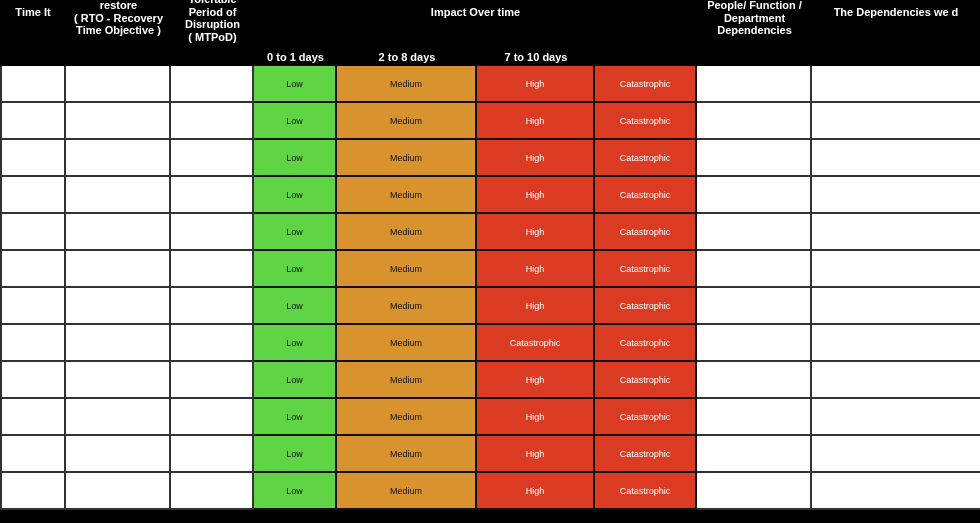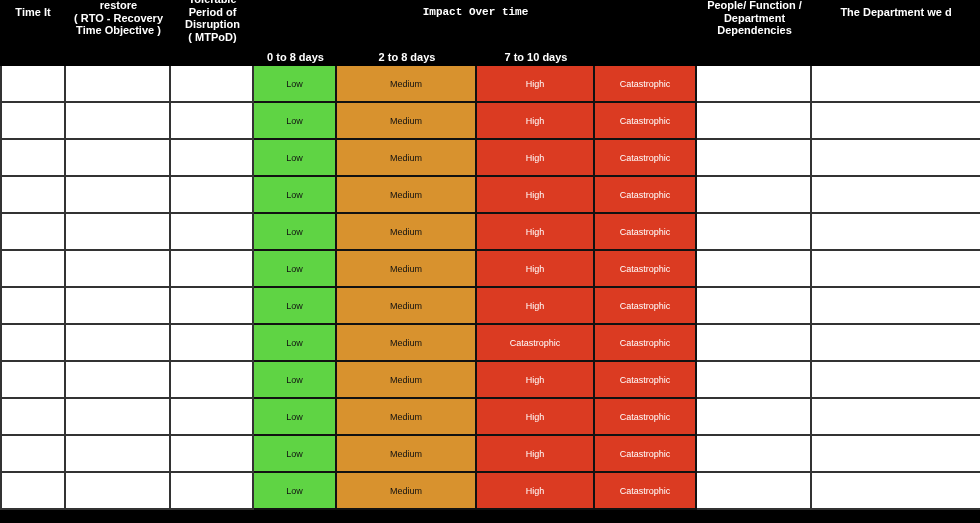--- a/index.html
+++ b/index.html
@@ -146,28 +146,28 @@
 
   <div id="header-groups">
       <div class="hdr-cell hdr-top-baseline" style="left: 0px; width: 66px;">Time It</div>
       <div class="hdr-cell hdr-top" style="left: 66px; width: 105px;">restore
 ( RTO - Recovery
 Time Objective )</div>
       <div class="hdr-cell hdr-top" style="left: 171px; width: 83px;">Tolerable
 Period of
 Disruption
 ( MTPoD)</div>
-      <div class="hdr-cell hdr-top-baseline" style="left: 254px; width: 443px; font-family: Liberation Mono, monospace;">Impact Over time</div>
+      <div class="hdr-cell hdr-top-baseline" style="left: 254px; width: 443px;">Impact Over time</div>
       <div class="hdr-cell hdr-top" style="left: 697px; width: 115px;">People/ Function /
 Department
 Dependencies</div>
-      <div class="hdr-cell hdr-top-baseline" style="left: 812px; width: 168px;">The Department we d</div>
+      <div class="hdr-cell hdr-top-baseline" style="left: 812px; width: 168px;">The Dependencies we d</div>
     </div>
   <div id="header-subs">
-      <div class="hdr-cell hdr-sub" style="left: 254px; width: 83px;">0 to 8 days</div>
+      <div class="hdr-cell hdr-sub" style="left: 254px; width: 83px;">0 to 1 days</div>
       <div class="hdr-cell hdr-sub" style="left: 337px; width: 140px;">2 to 8 days</div>
       <div class="hdr-cell hdr-sub" style="left: 477px; width: 118px;">7 to 10 days</div>
       <div class="hdr-cell hdr-sub" style="left: 595px; width: 102px; margin-top: 20px;">&gt; 10 days</div>
     </div>
 
   <div id="grid">
       <div class="row">
         <div class="cell first blank" style="left: 0px; width: 66px;"></div>
         <div class="cell blank" style="left: 66px; width: 105px;"></div>
         <div class="cell blank" style="left: 171px; width: 83px;"></div>

